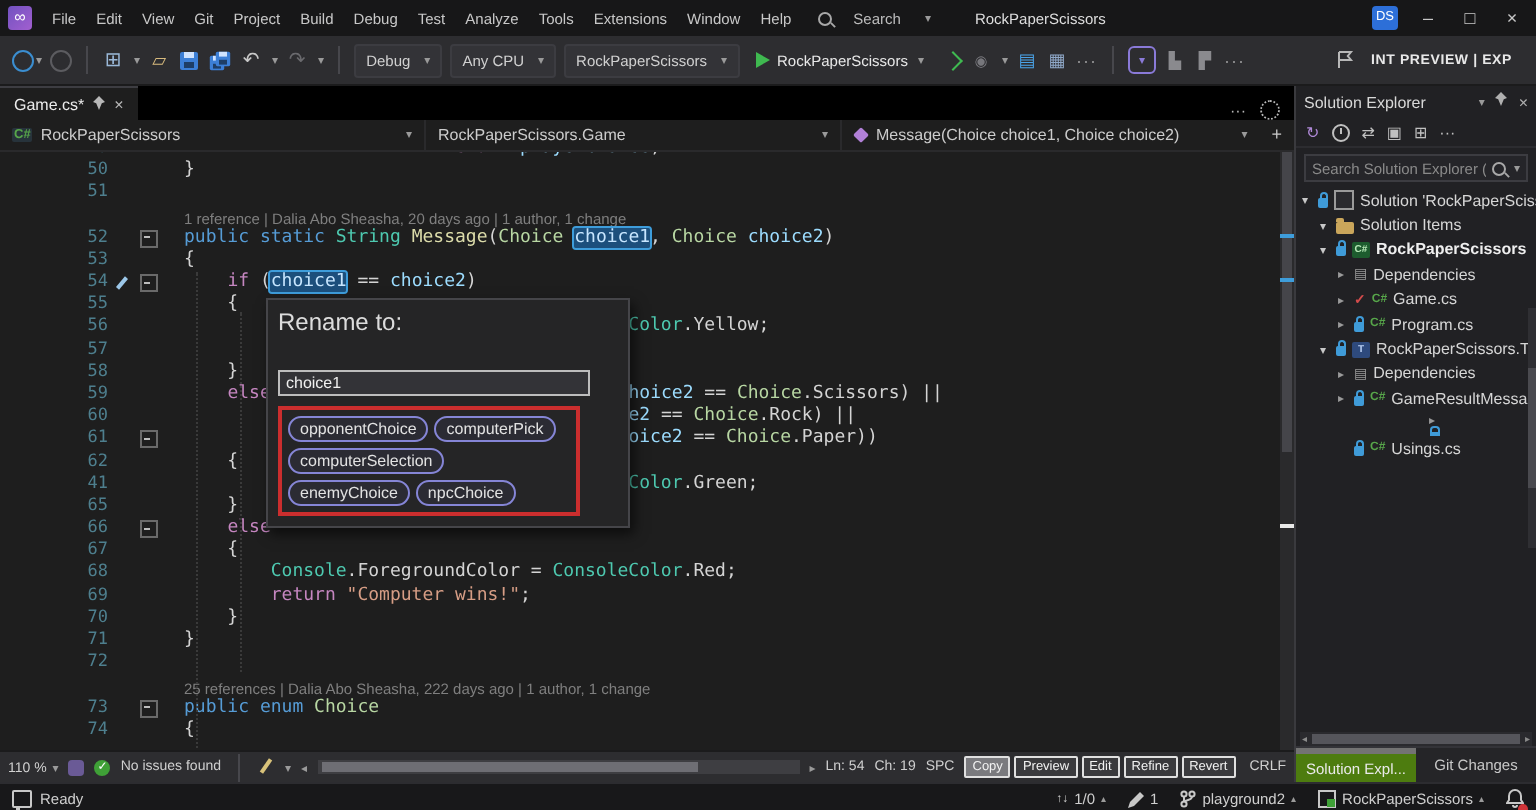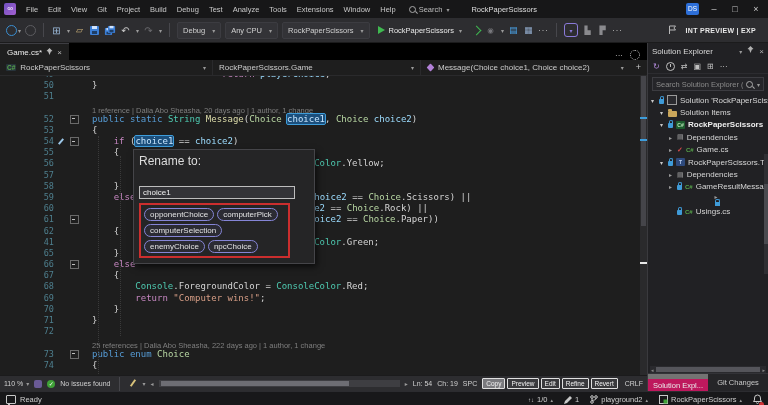--- a/index.html
+++ b/index.html
@@ -1,21 +1,21 @@
 <!DOCTYPE html>
 <html><head>
 <meta charset="utf-8">
 <style>
   html,body{margin:0;padding:0;background:#111;}
   #app{position:relative;width:768px;height:405px;background:#1e1e1e;font-family:"Liberation Sans",sans-serif;color:#d4d4d4;overflow:hidden;user-select:none;}
   
   .titlebar{height:18px;background:#171718;display:flex;align-items:center;font-size:7.5px;color:#c8c8c8;}
   .vslogo{width:12px;height:12px;margin:0 5px 0 4px;border-radius:2px;background:linear-gradient(135deg,#7252c0,#a25fd0);color:#fff;font-size:8px;line-height:12px;text-align:center;}
   .menu-item{padding:0 5px;cursor:default;}
-  .tb-search{display:flex;align-items:center;gap:3px;margin-left:8px;color:#bdbdbd;}
+  .tb-search{display:flex;align-items:center;gap:11px;margin-left:8px;color:#bdbdbd;}
   .glass{width:5px;height:5px;border:1px solid #a8a8a8;border-radius:50%;position:relative;display:inline-block;}
   .glass::after{content:'';position:absolute;left:5px;top:5px;width:3px;height:1px;background:#a8a8a8;transform:rotate(45deg);}
   .title-center{margin-left:22px;color:#dedede;}
   .tb-right{margin-left:auto;display:flex;align-items:center;gap:9px;padding-right:6px;}
   .badge{width:13px;height:12px;background:#2d6fd8;border-radius:2px;color:#fff;font-size:6.5px;line-height:12px;text-align:center;}
   .winbtn{color:#c8c8c8;font-size:9px;width:12px;text-align:center;}
   
   .toolbar{height:24px;background:#2d2d30;border-bottom:1px solid #1b1b1c;display:flex;align-items:center;gap:4px;padding:0 6px;font-size:7.5px;}
   .sep{width:1px;height:14px;background:#47474c;margin:0 3px;}
   .tbi{display:inline-flex;align-items:center;justify-content:center;min-width:11px;height:14px;color:#c8c8c8;}
@@ -140,21 +140,21 @@
   .ic-folder::before{content:'';position:absolute;top:-2px;left:0;width:4px;height:2px;background:#caa65b;border-radius:1px 1px 0 0;}
   .ic-sln{width:8px;height:8px;border:1px solid #9a9a9a;background:#2a2a2e;}
   .ic-file{width:6px;height:8px;background:#c8c8c8;clip-path:polygon(0 0,70% 0,100% 30%,100% 100%,0 100%);}
   .ic-deps::before{content:"▤";color:#9b9b9b;font-size:7px;}
   .panel-vscroll{position:absolute;right:0;top:60px;width:4px;height:120px;background:#2f2f33;}
   .panel-vscroll::before{content:'';position:absolute;top:30px;left:0;width:4px;height:60px;background:#4a4a4f;}
   .panel-hscroll{height:7px;margin:0 2px;background:#2a2a2e;display:flex;align-items:center;justify-content:space-between;color:#8a8a8a;font-size:5px;padding:0 1px;}
   .panel-hscroll .thumb{flex:1;height:5px;background:#55555b;margin:0 2px;}
   .panel-tabs{height:17px;display:flex;background:#252528;border-top:1px solid #333338;font-size:7.5px;}
   .panel-tab{flex:1;display:flex;align-items:center;justify-content:center;color:#c8c8c8;}
-  .panel-tab.active{background:#be185d;border-top:5px solid #737373;color:#eaeaea;text-align:right;}
+  .panel-tab.active{background:#4d7c0f;border-top:3px solid #737373;color:#eaeaea;text-align:right;}
   
   .statusbar{height:15px;background:#18181a;border-top:1px solid #2c2c30;display:flex;align-items:center;font-size:7.5px;color:#cfcfcf;padding:0 6px;gap:4px;}
   .sb-right{margin-left:auto;display:flex;align-items:center;gap:11px;}
   .sb-item{display:flex;align-items:center;gap:3px;}
   .caret-up{font-size:5px;color:#9a9a9a;}
   .bell{position:relative;}
   .bell::after{content:'';position:absolute;right:-2px;bottom:-1px;width:5px;height:5px;border-radius:50%;background:#d13438;}
   .chatic{width:8px;height:7px;border:1px solid #c8c8c8;border-radius:1px;position:relative;}
   .chatic::after{content:'';position:absolute;left:1px;bottom:-3px;width:2px;height:3px;background:#c8c8c8;}
 </style>
@@ -406,20 +406,26 @@
             <span class="arrow closed">▸</span>
             <span class="ic ic-deps"></span>
             <span class="tree-label">Dependencies</span>
           </div>
           <div class="tree-row" style="padding-left: 21px;">
             <span class="arrow closed">▸</span>
             <span class="ic ic-check"></span>
             <span class="ic ic-cs"></span>
             <span class="tree-label">Game.cs</span>
           </div>
+          <div class="tree-row" style="padding-left: 21px;">
+            <span class="arrow closed">▸</span>
+            <span class="ic ic-lock"></span>
+            <span class="ic ic-cs"></span>
+            <span class="tree-label">Program.cs</span>
+          </div>
           <div class="tree-row" style="padding-left: 12px;">
             <span class="arrow">▾</span>
             <span class="ic ic-lock"></span>
             <span class="ic ic-testproj"></span>
             <span class="tree-label">RockPaperScissors.Tests</span>
           </div>
           <div class="tree-row" style="padding-left: 21px;">
             <span class="arrow closed">▸</span>
             <span class="ic ic-deps"></span>
             <span class="tree-label">Dependencies</span>

